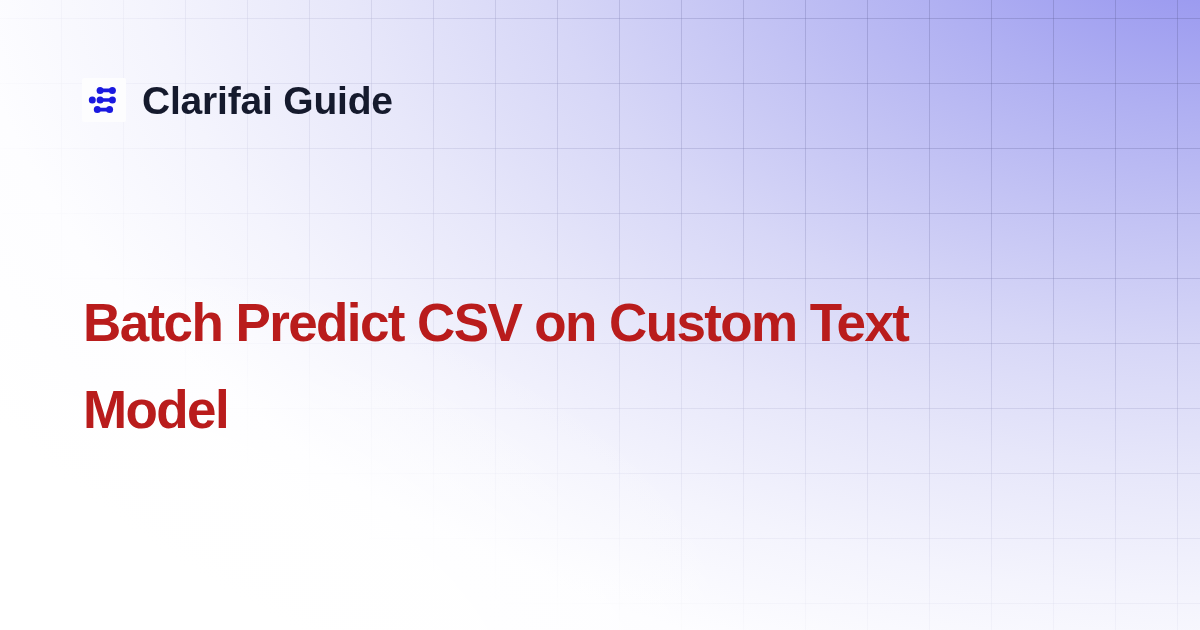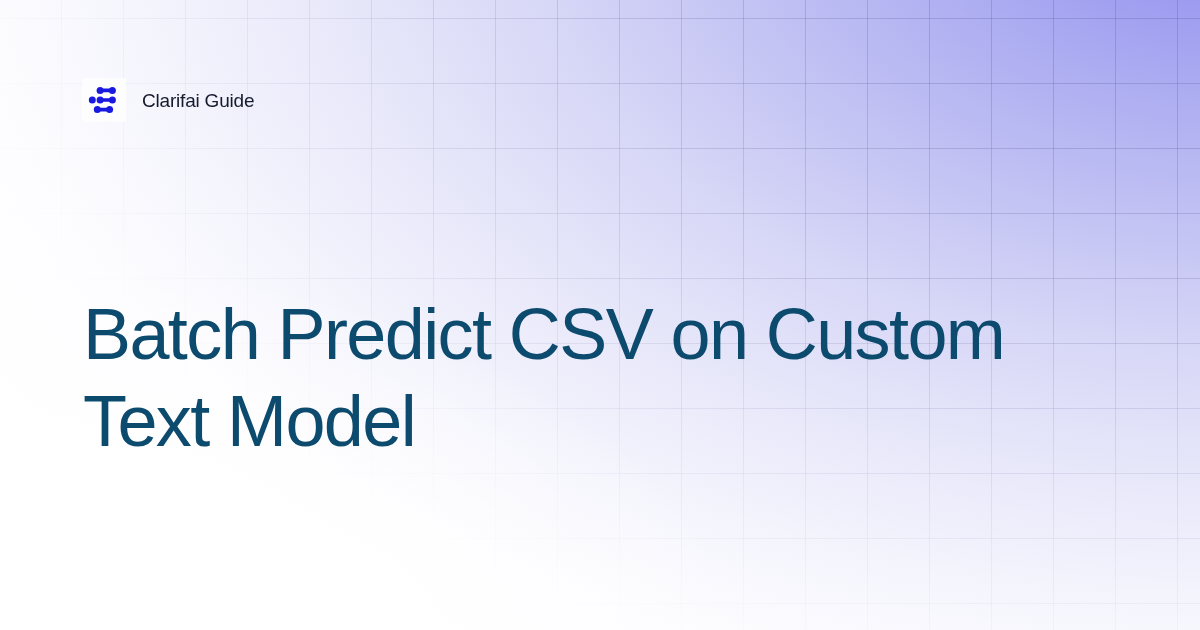--- a/index.html
+++ b/index.html
@@ -104,38 +104,38 @@
     height: 44px;
     background: #fdfdfe;
     border-radius: 2px;
     display: flex;
     align-items: center;
     justify-content: center;
     flex: none;
   }
   .brand-badge svg { display: block; }
   .brand-name {
-    font-size: 19px;
-    font-weight: normal;
+    font-size: 39px;
+    font-weight: bold;
     color: #151a2d;
     letter-spacing: -0.2px;
     line-height: 1;
     white-space: nowrap;
   }
 
   .headline {
     position: absolute;
     left: 83px;
     top: 243px;
     width: 960px;
-    font-size: 72px;
-    font-weight: normal;
+    font-size: 53px;
+    font-weight: bold;
     line-height: 87px;
     letter-spacing: -1.6px;
-    color: #0c4a6e;
+    color: #b91c1c;
     white-space: pre-line;
   }
 
   .subhead {
     position: absolute;
     left: 83px;
     top: 470px;
     width: 800px;
     font-size: 29px;
     font-weight: normal;

